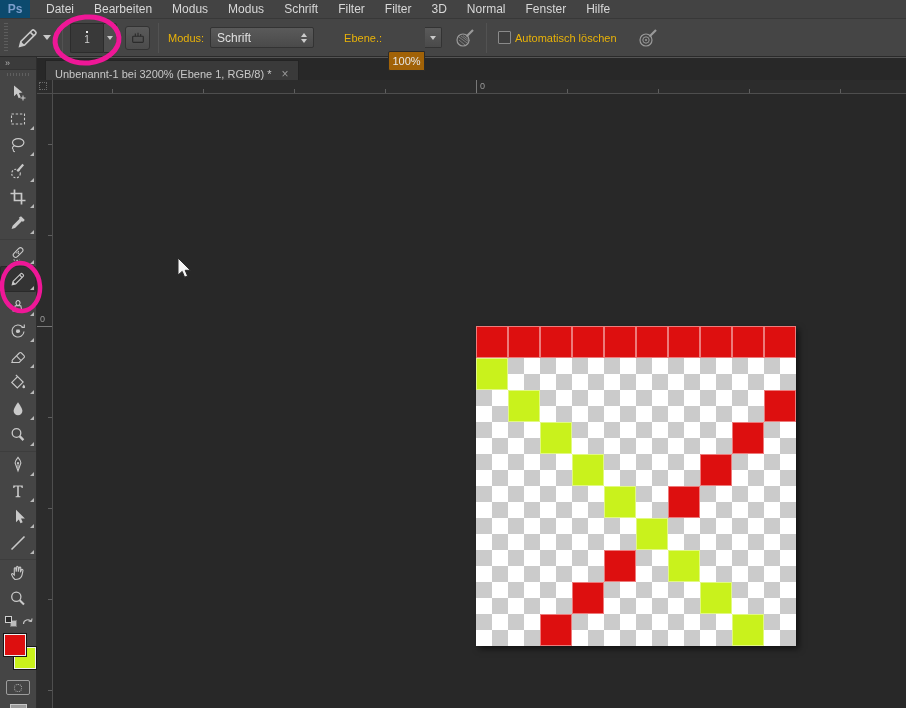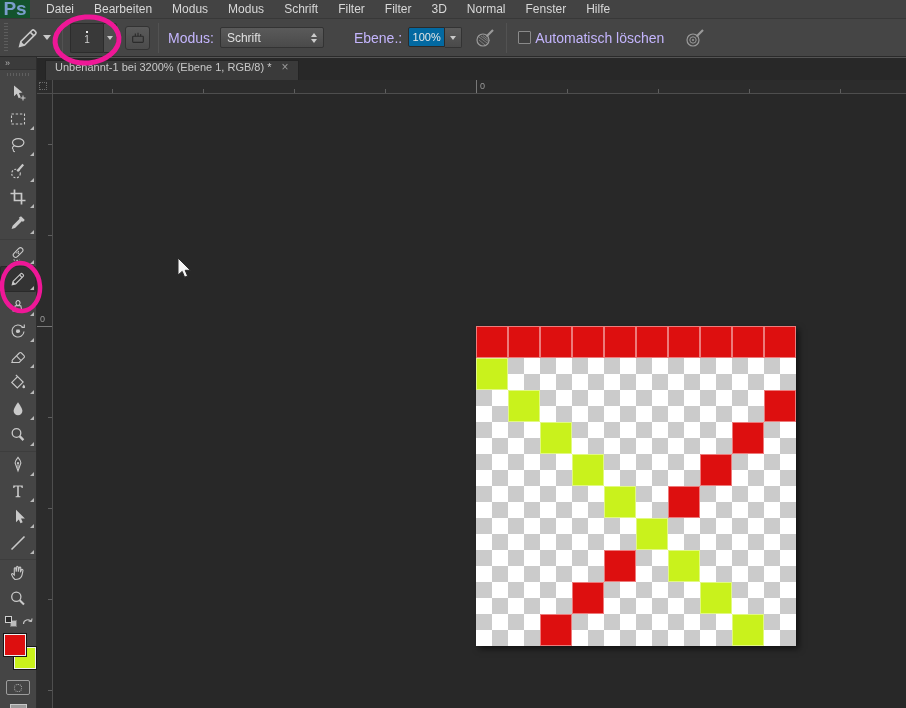--- a/index.html
+++ b/index.html
@@ -2,22 +2,22 @@
 <html><head>
 <meta charset="utf-8">
 <style>
   * { margin:0; padding:0; box-sizing:border-box; }
   html,body { width:906px; height:708px; overflow:hidden; }
   body { font-family:"Liberation Sans", sans-serif; background:#282828; position:relative; color:#d6d6d6; }
 
   
   .menubar { position:absolute; left:0; top:0; width:906px; height:19px; background:#434343;
              border-bottom:1px solid #383838; display:flex; align-items:center; z-index:5; }
-  .ps-logo { width:30px; height:18px; background:#14532d; color:#7b9ecc; font-weight:bold;
-             font-size:19px; display:flex; align-items:center; justify-content:center; }
+  .ps-logo { width:30px; height:18px; background:#0c4a6e; color:#7b9ecc; font-weight:bold;
+             font-size:12px; display:flex; align-items:center; justify-content:center; }
   .menu-items { display:flex; height:100%; align-items:center; margin-left:6px; }
   .menu-item { padding:0 10px; font-size:12px; color:#d8d8d8; line-height:19px; cursor:default; }
 
   
   .optionsbar { position:absolute; left:0; top:19px; width:906px; height:38px; background:#454545;
                 border-bottom:1px solid #2a2a2a; display:flex; align-items:center; z-index:4; }
   .grip-v { width:7px; height:30px; margin:0 6px 0 2px;
             background-image:repeating-linear-gradient(to bottom,#5d5d5d 0 1px,transparent 1px 3px);
             background-size:4px 100%; background-repeat:no-repeat; background-position:center; }
   .ob-toolicon { width:26px; height:24px; display:flex; align-items:center; justify-content:center; }
@@ -27,31 +27,31 @@
   .preset-well { display:flex; height:30px; margin-left:2px; }
   .preset-face { width:33px; height:30px; background:#393939; border:1px solid #2c2c2c; border-right:none;
                  border-radius:2px 0 0 2px; display:flex; flex-direction:column; align-items:center; justify-content:center; }
   .tip-dot { width:2px; height:2px; background:#e8e8e8; margin-bottom:2px; }
   .preset-size { font-size:10px; color:#cfcfcf; line-height:10px; }
   .preset-arrow { width:14px; height:30px; background:#4e4e4e; border:1px solid #2c2c2c;
                   border-radius:0 2px 2px 0; display:flex; align-items:center; justify-content:center; }
   .preset-arrow .caret { margin:0; border-left-width:3.5px; border-right-width:3.5px; border-top-width:4.5px; }
   .panel-btn { width:25px; height:24px; margin-left:8px; background:linear-gradient(#5a5a5a,#4c4c4c);
                border:1px solid #333; border-radius:3px; display:flex; align-items:center; justify-content:center; }
-  .ob-label { font-size:14px; color:#c4b5fd; margin:0 6px 0 4px; white-space:nowrap; }
+  .ob-label { font-size:11px; color:#eab308; margin:0 6px 0 4px; white-space:nowrap; }
   .dropdown { width:104px; height:21px; background:linear-gradient(#5a5a5a,#4a4a4a); border:1px solid #333;
               border-radius:2px; display:flex; align-items:center; font-size:12px; color:#e0e0e0; padding:0 6px; }
   .dropdown .dd-text { flex:1; }
   .updown { display:flex; flex-direction:column; gap:2px; }
   .updown i { display:block; width:0; height:0; border-left:3.5px solid transparent; border-right:3.5px solid transparent; }
   .updown .up { border-bottom:4px solid #ccc; }
   .updown .dn { border-top:4px solid #ccc; }
   .opacity-group { display:flex; height:21px; }
-  .num-box { width:37px; height:20px; background:#0369a1; border:1px solid #2a2a2a; border-radius:2px 0 0 2px;
-             font-size:11px; color:#e6e6e6; display:flex; align-items:center; justify-content:center; }
+  .num-box { width:37px; height:20px; background:#a16207; border:1px solid #2a2a2a; border-radius:2px 0 0 2px;
+             font-size:11px; color:#e6e6e6; display:flex; align-items:center; justify-content:center;margin-top:24px; }
   .num-arrow { width:17px; height:21px; background:linear-gradient(#5a5a5a,#4a4a4a); border:1px solid #333;
                border-left:none; border-radius:0 2px 2px 0; display:flex; align-items:center; justify-content:center; }
   .checkbox { width:13px; height:13px; background:#3f3f3f; border:1px solid #8a8a8a; border-radius:1px; margin-left:6px; }
   .airbrush { margin-left:12px; display:flex; align-items:center; justify-content:center; }
 
   
   .workspace { position:absolute; left:0; top:57px; width:906px; height:651px; }
 
   
   .toolbar { position:absolute; left:0; top:0; width:37px; height:651px; background:#454545;
@@ -77,21 +77,21 @@
   .qmask { width:24px; height:15px; margin:8px auto 0 auto; border:1px solid #9d9d9d; border-radius:2px;
            display:flex; align-items:center; justify-content:center; }
   .qmask i { display:block; width:8px; height:8px; border:1px dotted #b5b5b5; border-radius:50%; }
   .screenmode { width:24px; height:16px; margin:9px auto 0 auto; position:relative; }
   .sm-back { position:absolute; left:4px; top:0; width:17px; height:13px; background:#9a9a9a; border:1px solid #c9c9c9; }
 
   
   .docarea { position:absolute; left:37px; top:0; width:869px; height:651px; border-top:1px solid #545454; }
   .tabbar { position:absolute; left:0; top:1px; width:869px; height:21px; background:#282828; }
   .doc-tab { position:absolute; left:8px; top:1px; height:20px; background:#3a3a3a;
-             border:1px solid #242424; border-bottom:none; display:flex; align-items:flex-start;
+             border:1px solid #242424; border-bottom:none; display:flex; align-items:flex-end;
              padding:0 9px; font-size:11px; color:#c8c8c8; white-space:nowrap; }
   .tab-close { margin-left:10px; color:#9a9a9a; font-size:12px; line-height:12px; }
 
   .ruler-corner { position:absolute; left:0; top:22px; width:16px; height:14px; background:#2c2c2c;
                   border-right:1px solid #4e4e4e; border-bottom:1px solid #4e4e4e; }
   .ruler-corner i { display:block; width:8px; height:8px; margin:2px; border:1px dotted #6a6a6a; }
   .ruler-h { position:absolute; left:16px; top:22px; width:853px; height:14px; background:#2c2c2c;
              border-bottom:1px solid #4e4e4e; overflow:hidden; }
   .ruler-v { position:absolute; left:0; top:36px; width:16px; height:615px; background:#2c2c2c;
              border-right:1px solid #4e4e4e; overflow:hidden; }

